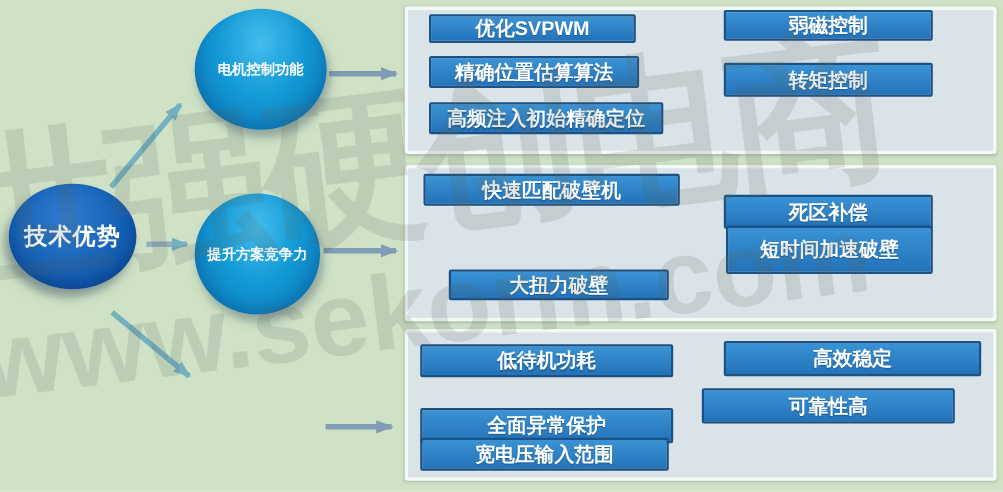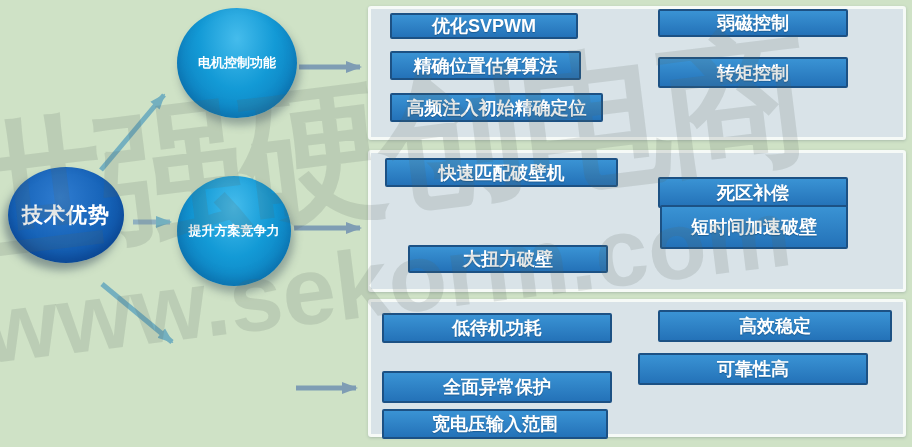--- a/index.html
+++ b/index.html
@@ -103,21 +103,21 @@
   <div class="pill" style="left:658px; top:57px;  width:190px; height:31px;">转矩控制</div>
   <div class="pill" style="left:658px; top:9px;   width:190px; height:28px;">弱磁控制</div>
 
   <div class="pill" style="left:385px; top:158px; width:233px; height:29px;">快速匹配破壁机</div>
   <div class="pill" style="left:408px; top:245px; width:200px; height:28px;">大扭力破壁</div>
   <div class="pill" style="left:658px; top:157px; width:190px; height:31px;margin-top:20px;">死区补偿</div>
   <div class="pill" style="left:660px; top:205px; width:188px; height:44px;">短时间加速破壁</div>
 
   <div class="pill" style="left:382px; top:313px; width:230px; height:30px;">低待机功耗</div>
   <div class="pill" style="left:382px; top:355px; width:230px; height:32px;margin-top:16px;">全面异常保护</div>
-  <div class="pill" style="left:382px; top:409px; width:226px; height:30px;">宽电压输入范围</div>
+  <div class="pill" style="left:382px; top:398px; width:226px; height:30px;">宽电压输入范围</div>
   <div class="pill" style="left:638px; top:310px; width:234px; height:32px;margin-left:20px;">高效稳定</div>
   <div class="pill" style="left:638px; top:353px; width:230px; height:32px;text-align:right;">可靠性高</div>
 
   <div class="watermark">
     <div class="wm1">世强硬创电商</div>
     <div class="wm2">www.sekorm.com</div>
   </div>
 
 </div>
 

